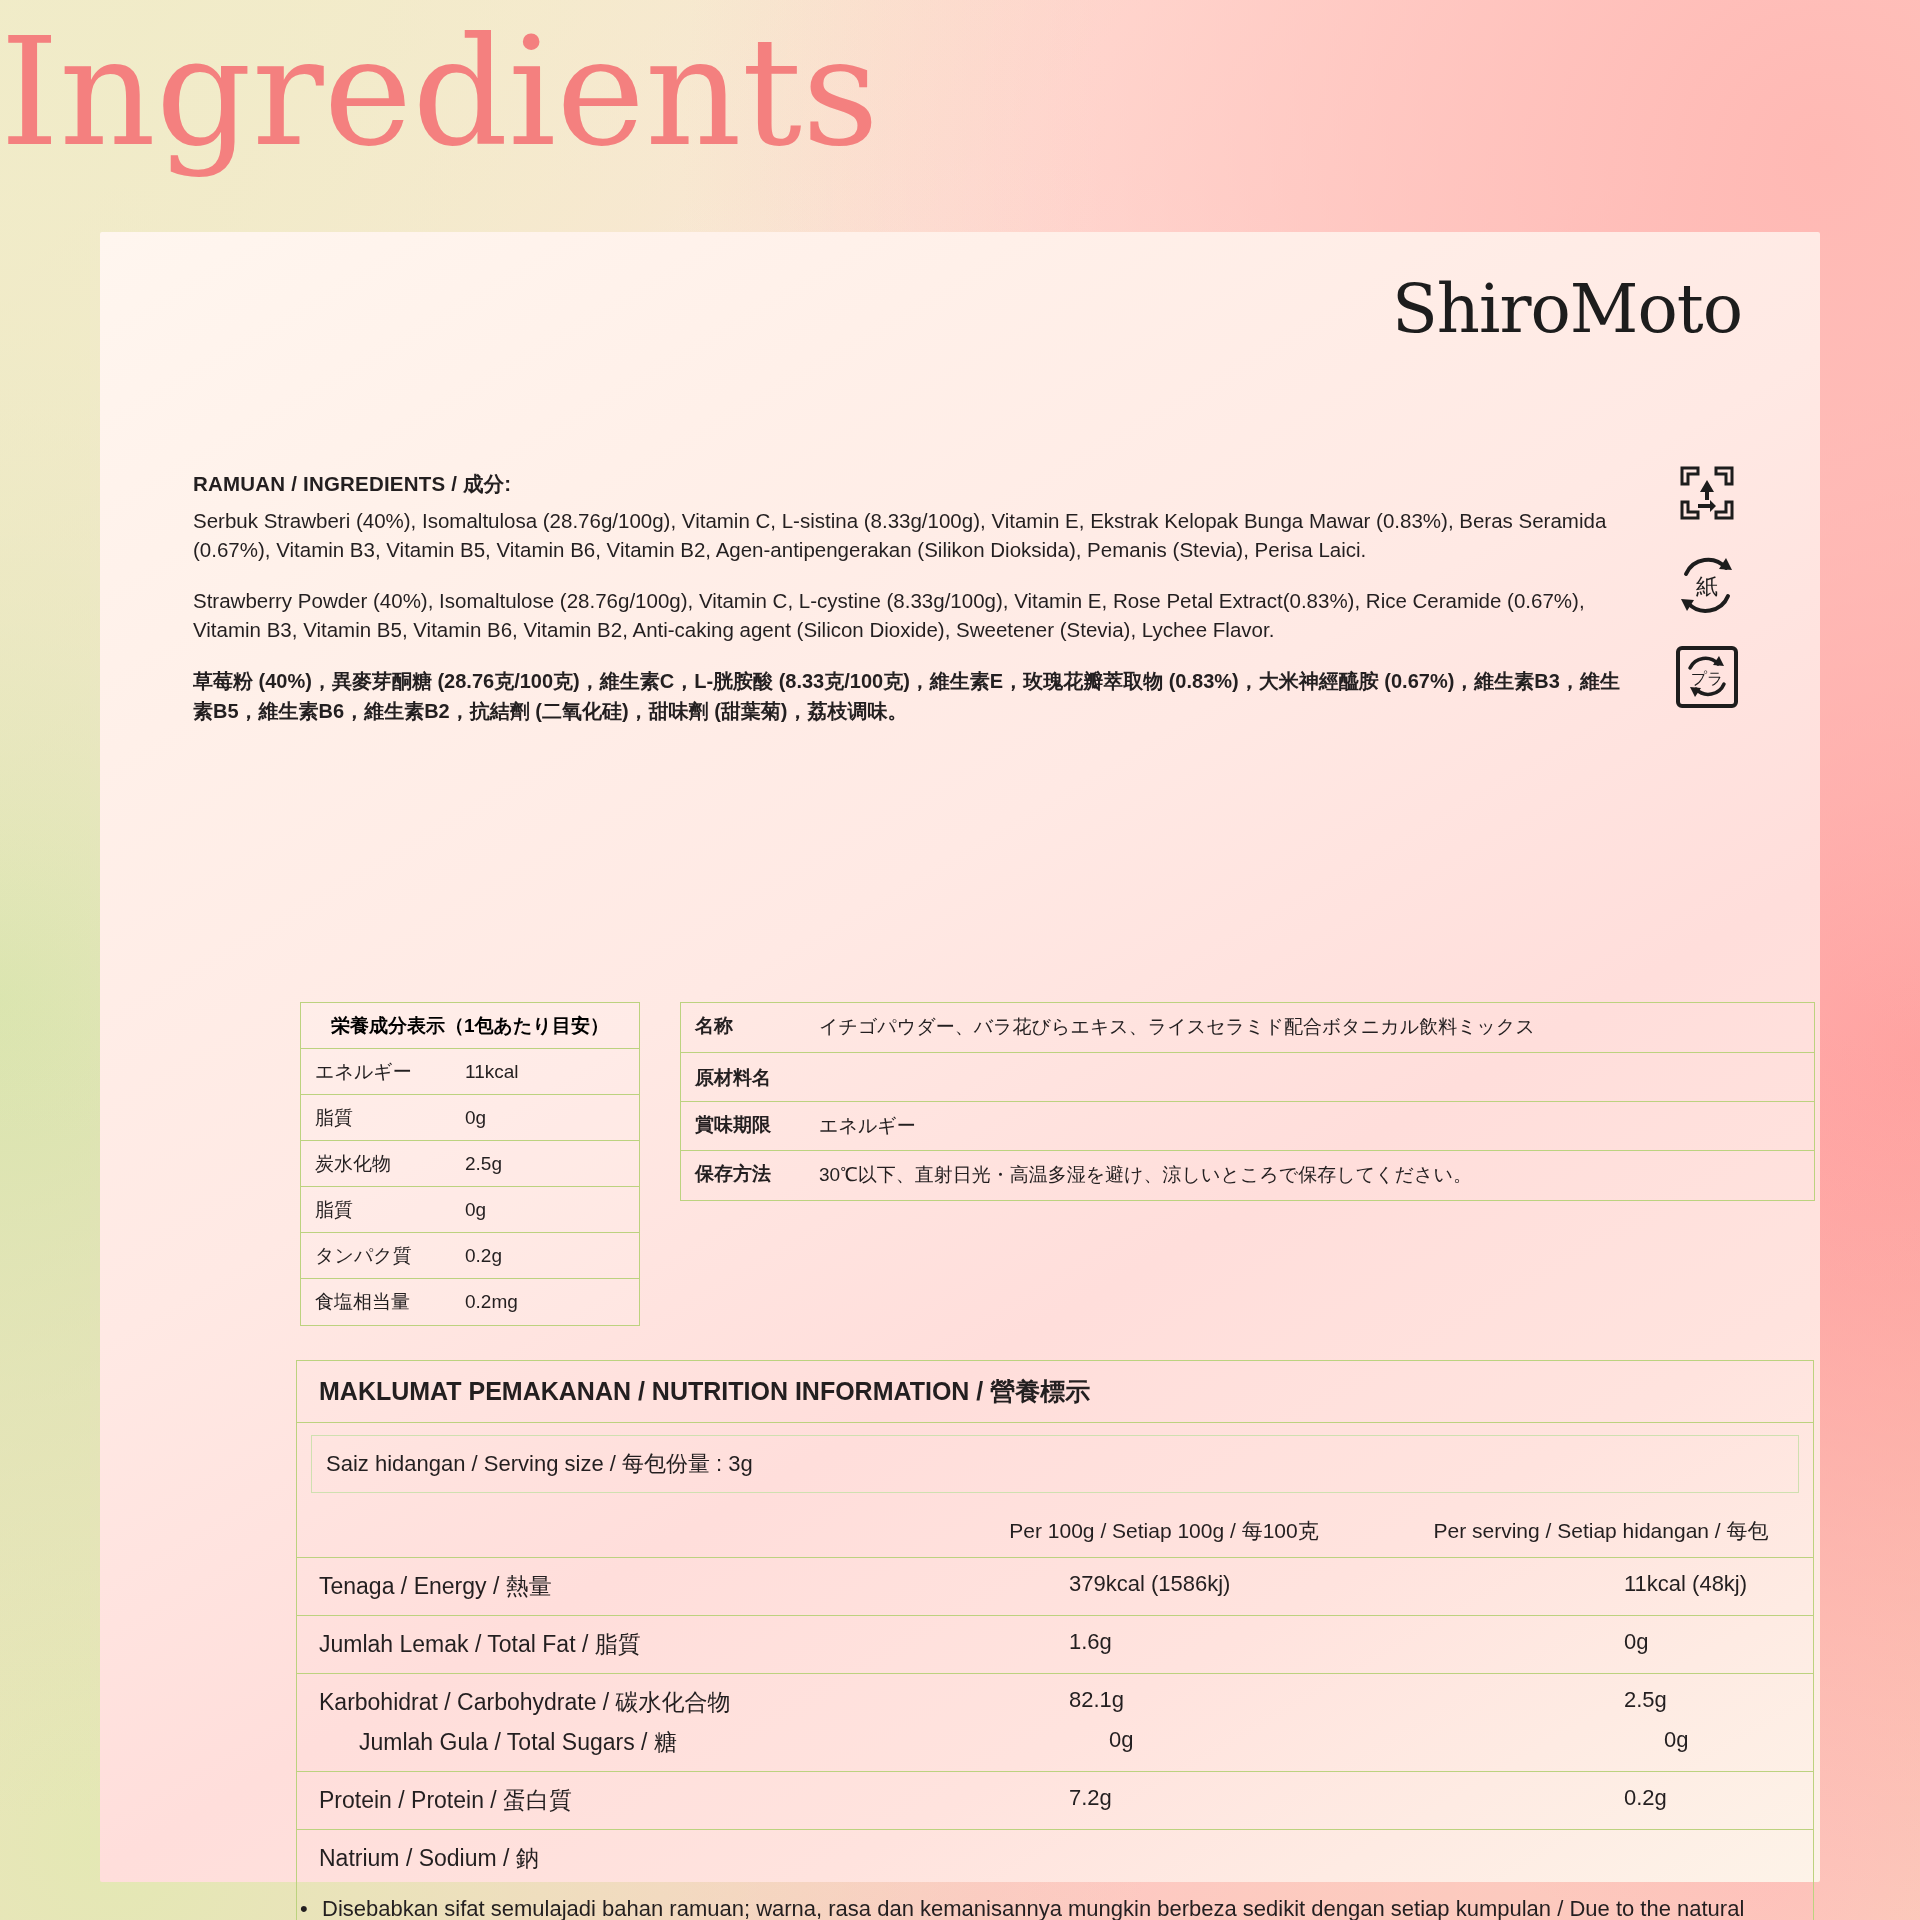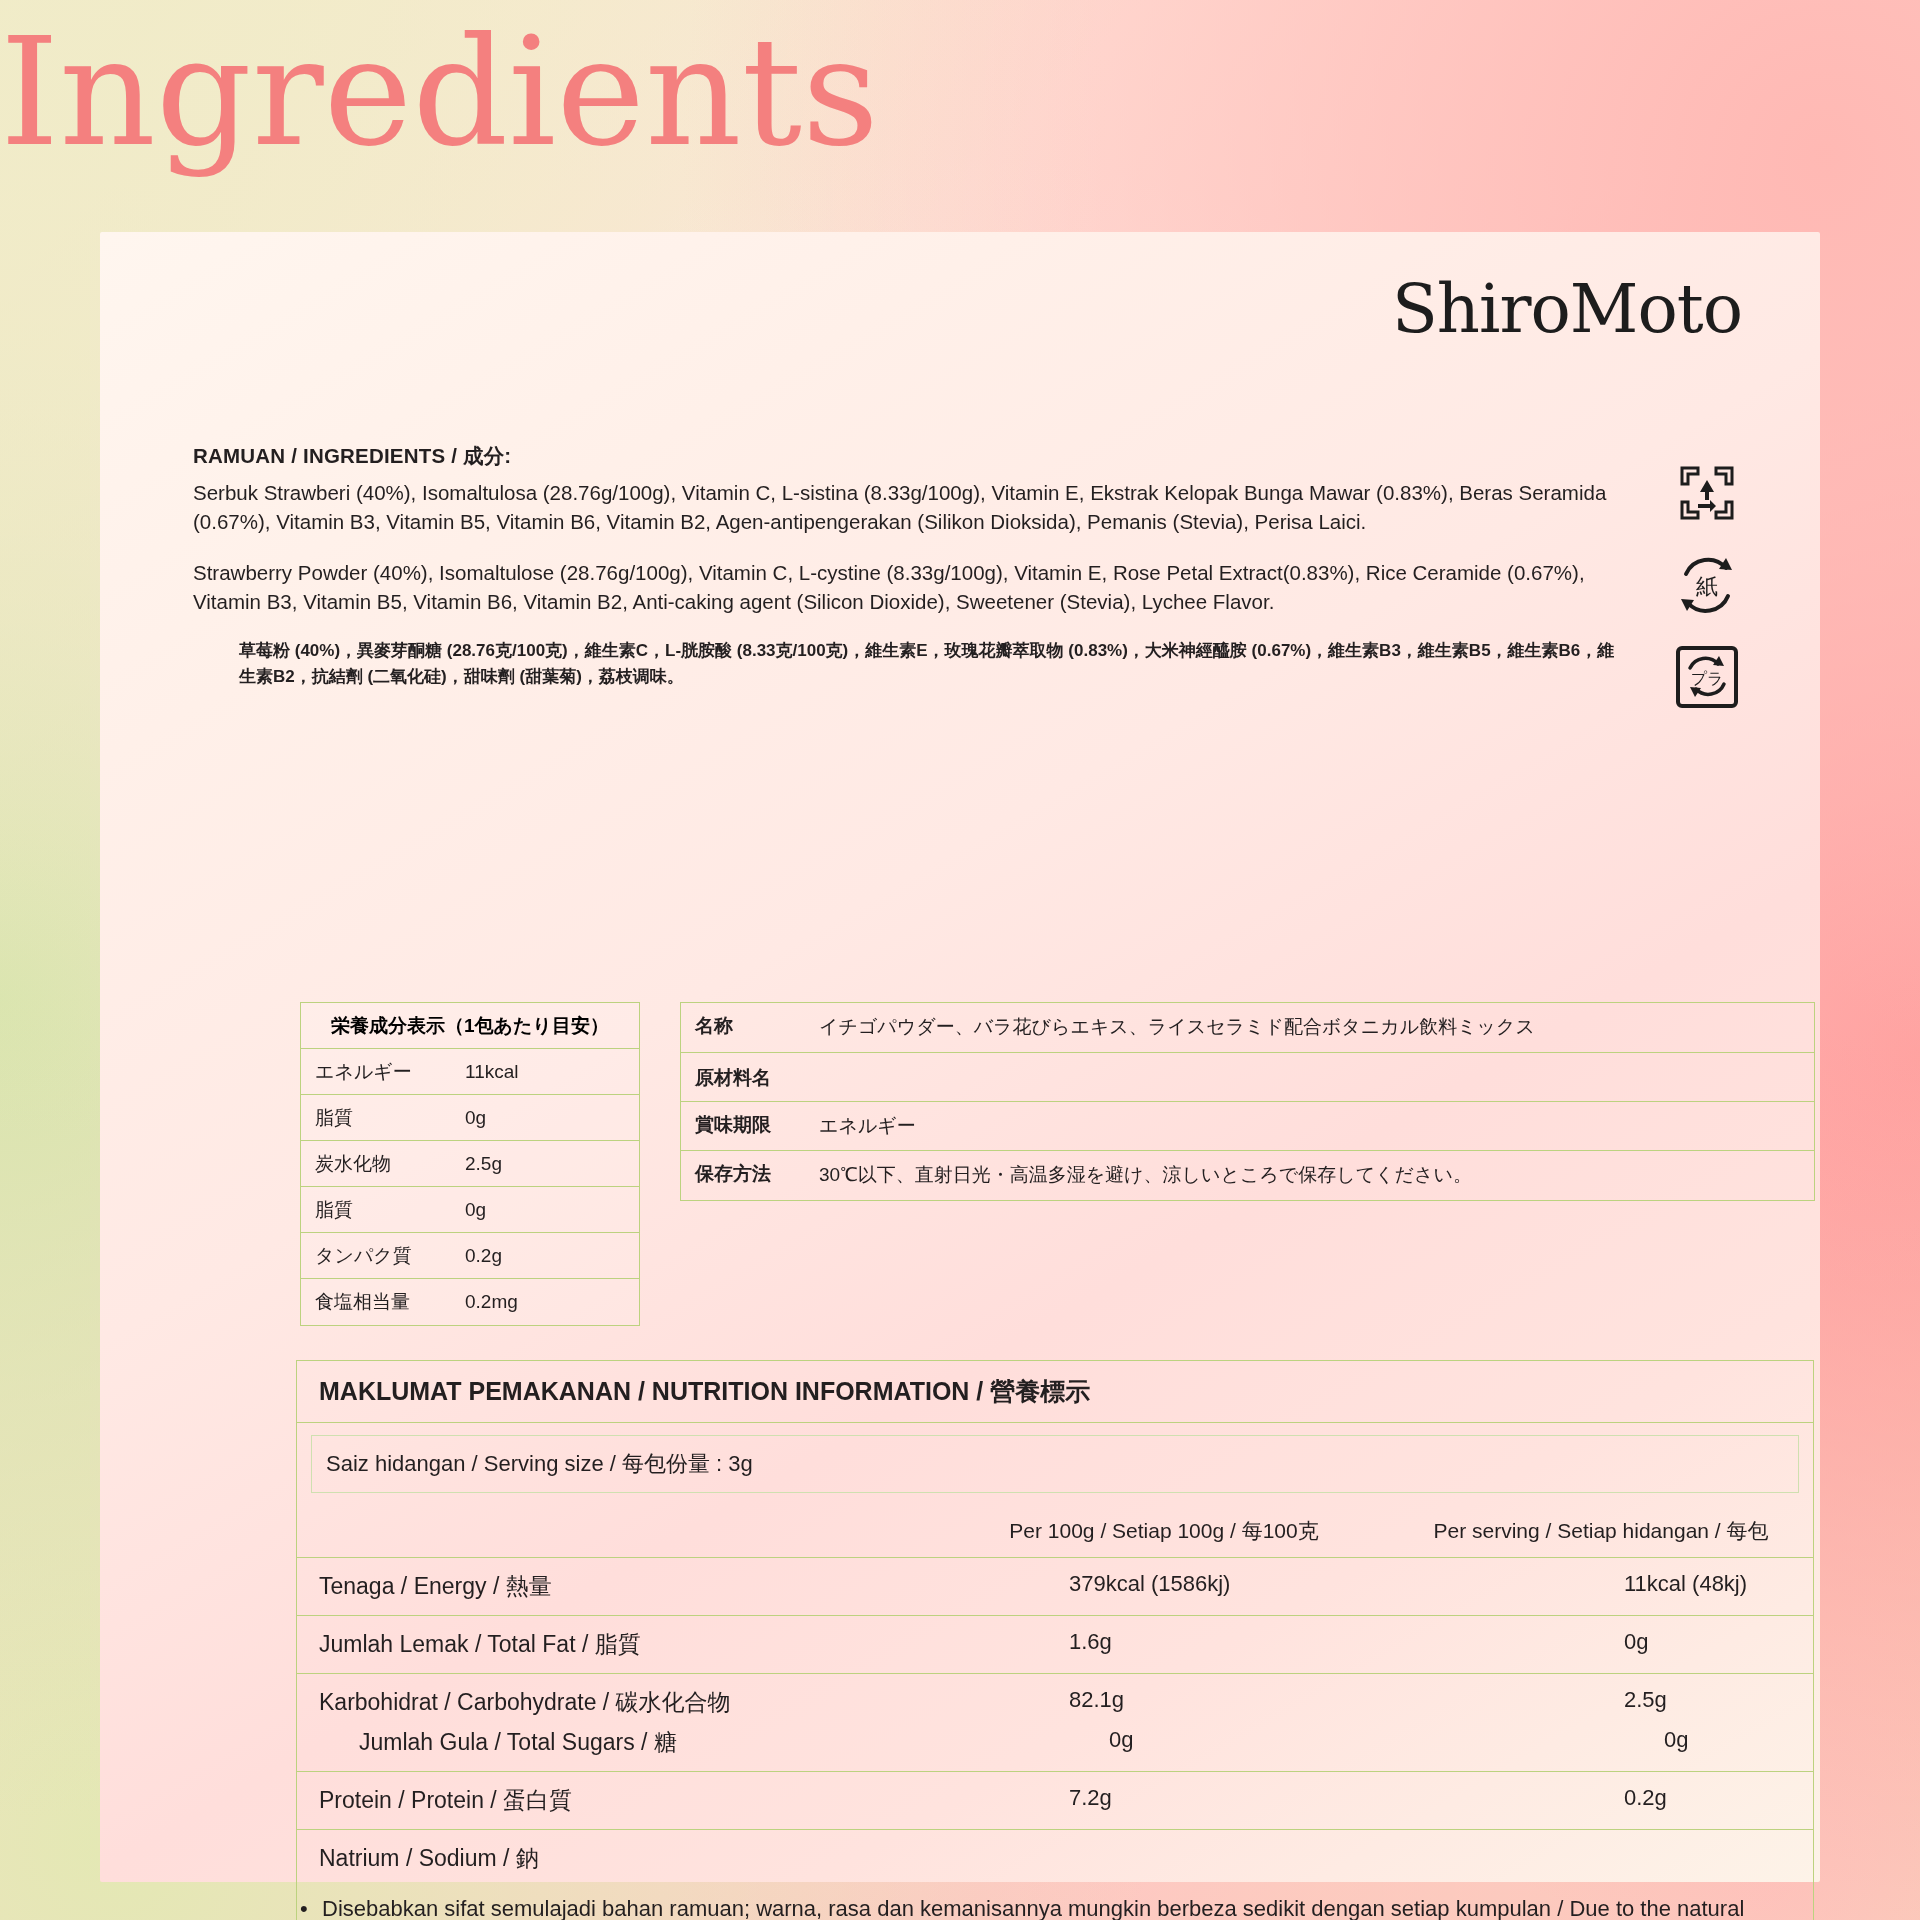--- a/index.html
+++ b/index.html
@@ -63,32 +63,32 @@
     left: 93px;
     top: 210px;
     width: 1430px;
     color: #231f20;
   }
   .ing-heading {
     font-size: 20.5px;
     font-weight: bold;
     letter-spacing: 0.2px;
     margin-bottom: 8px;
+    margin-top: 28px;
   }
   .ing-para {
     font-size: 20.5px;
     line-height: 1.42;
     margin-bottom: 22px;
   }
   .ing-para.cjk {
     font-weight: bold;
-    font-size: 17px;
+    font-size: 20px;
     line-height: 1.5;
     margin-bottom: 0;
-    margin-left: 46px;
   }
   
   .icons {
     position: absolute;
     right: 72px;
     top: 228px;
     width: 74px;
   }
   .icon-box {
     width: 66px;

